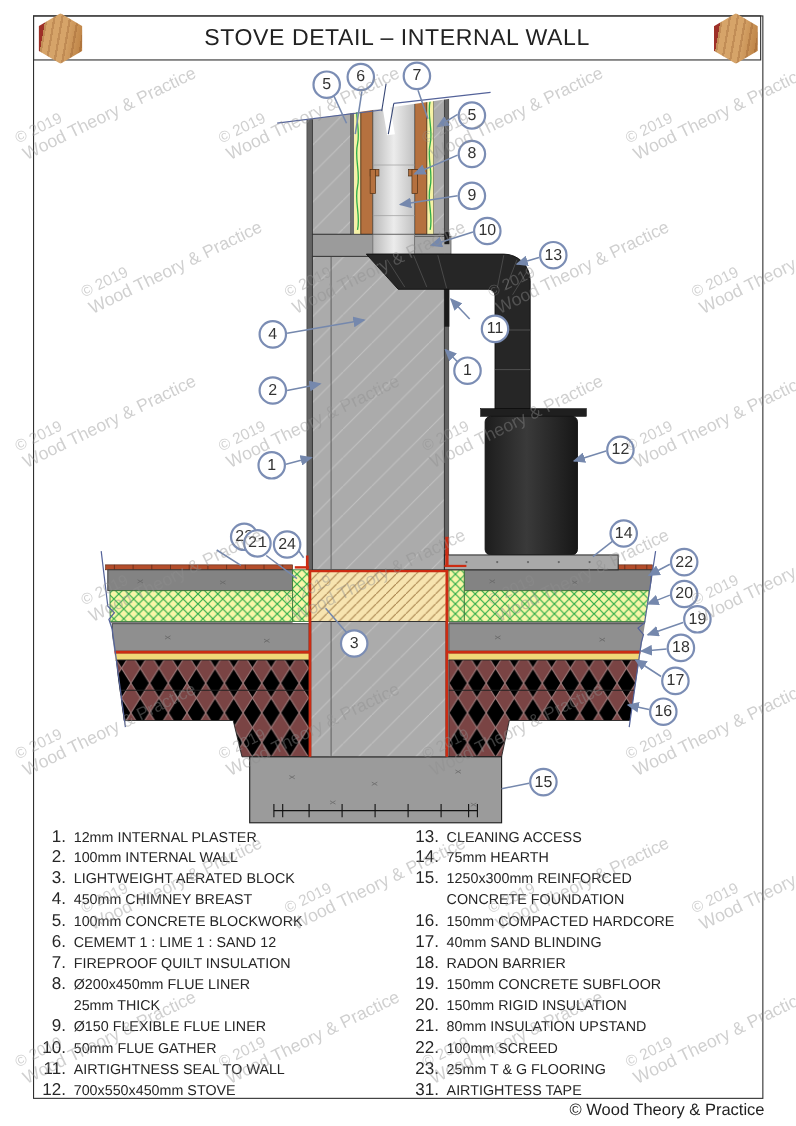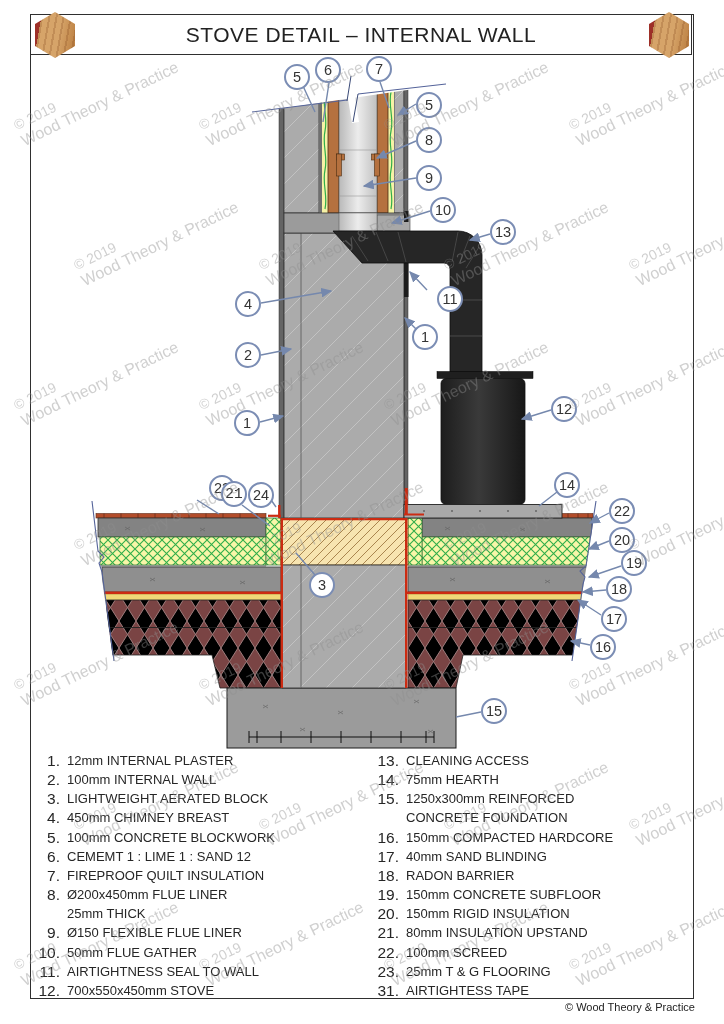--- a/index.html
+++ b/index.html
@@ -23,21 +23,21 @@
            border:2px solid #7b8db4;border-radius:50%;background:#fff;color:#333;
            font-size:14.5px;display:flex;align-items:center;justify-content:center;}
   .legend{position:absolute;z-index:6;color:#262626;}
   .legend .lrow{display:grid;column-gap:7px;}
   .legend-left{left:32px;top:751px;width:316px;}
   .legend-left .lrow{grid-template-columns:28px 1fr;}
   .legend-right{left:362px;top:751px;width:326px;}
   .legend-right .lrow{grid-template-columns:37px 1fr;}
   .lnum{text-align:right;font-size:15.5px;line-height:19.15px;}
   .ltxt{font-size:13px;line-height:19.15px;white-space:pre-line;}
-  .footer{position:absolute;right:29px;top:1001px;font-size:11px;color:#222;z-index:6;}
+  .footer{position:absolute;right:29px;top:1001px;font-size:15px;color:#222;z-index:6;}
   .wm-layer{position:absolute;left:0;top:0;width:724px;height:1024px;z-index:40;pointer-events:none;overflow:hidden;}
   .wm{position:absolute;transform:rotate(-26deg);color:#8f8f8f;opacity:.42;line-height:1.12;white-space:nowrap;}
   .wm .l1{display:block;font-size:14px;}
   .wm .l2{display:block;font-size:16px;}
 </style>
 </head>
 <body>
 
 <div class="page">
 

